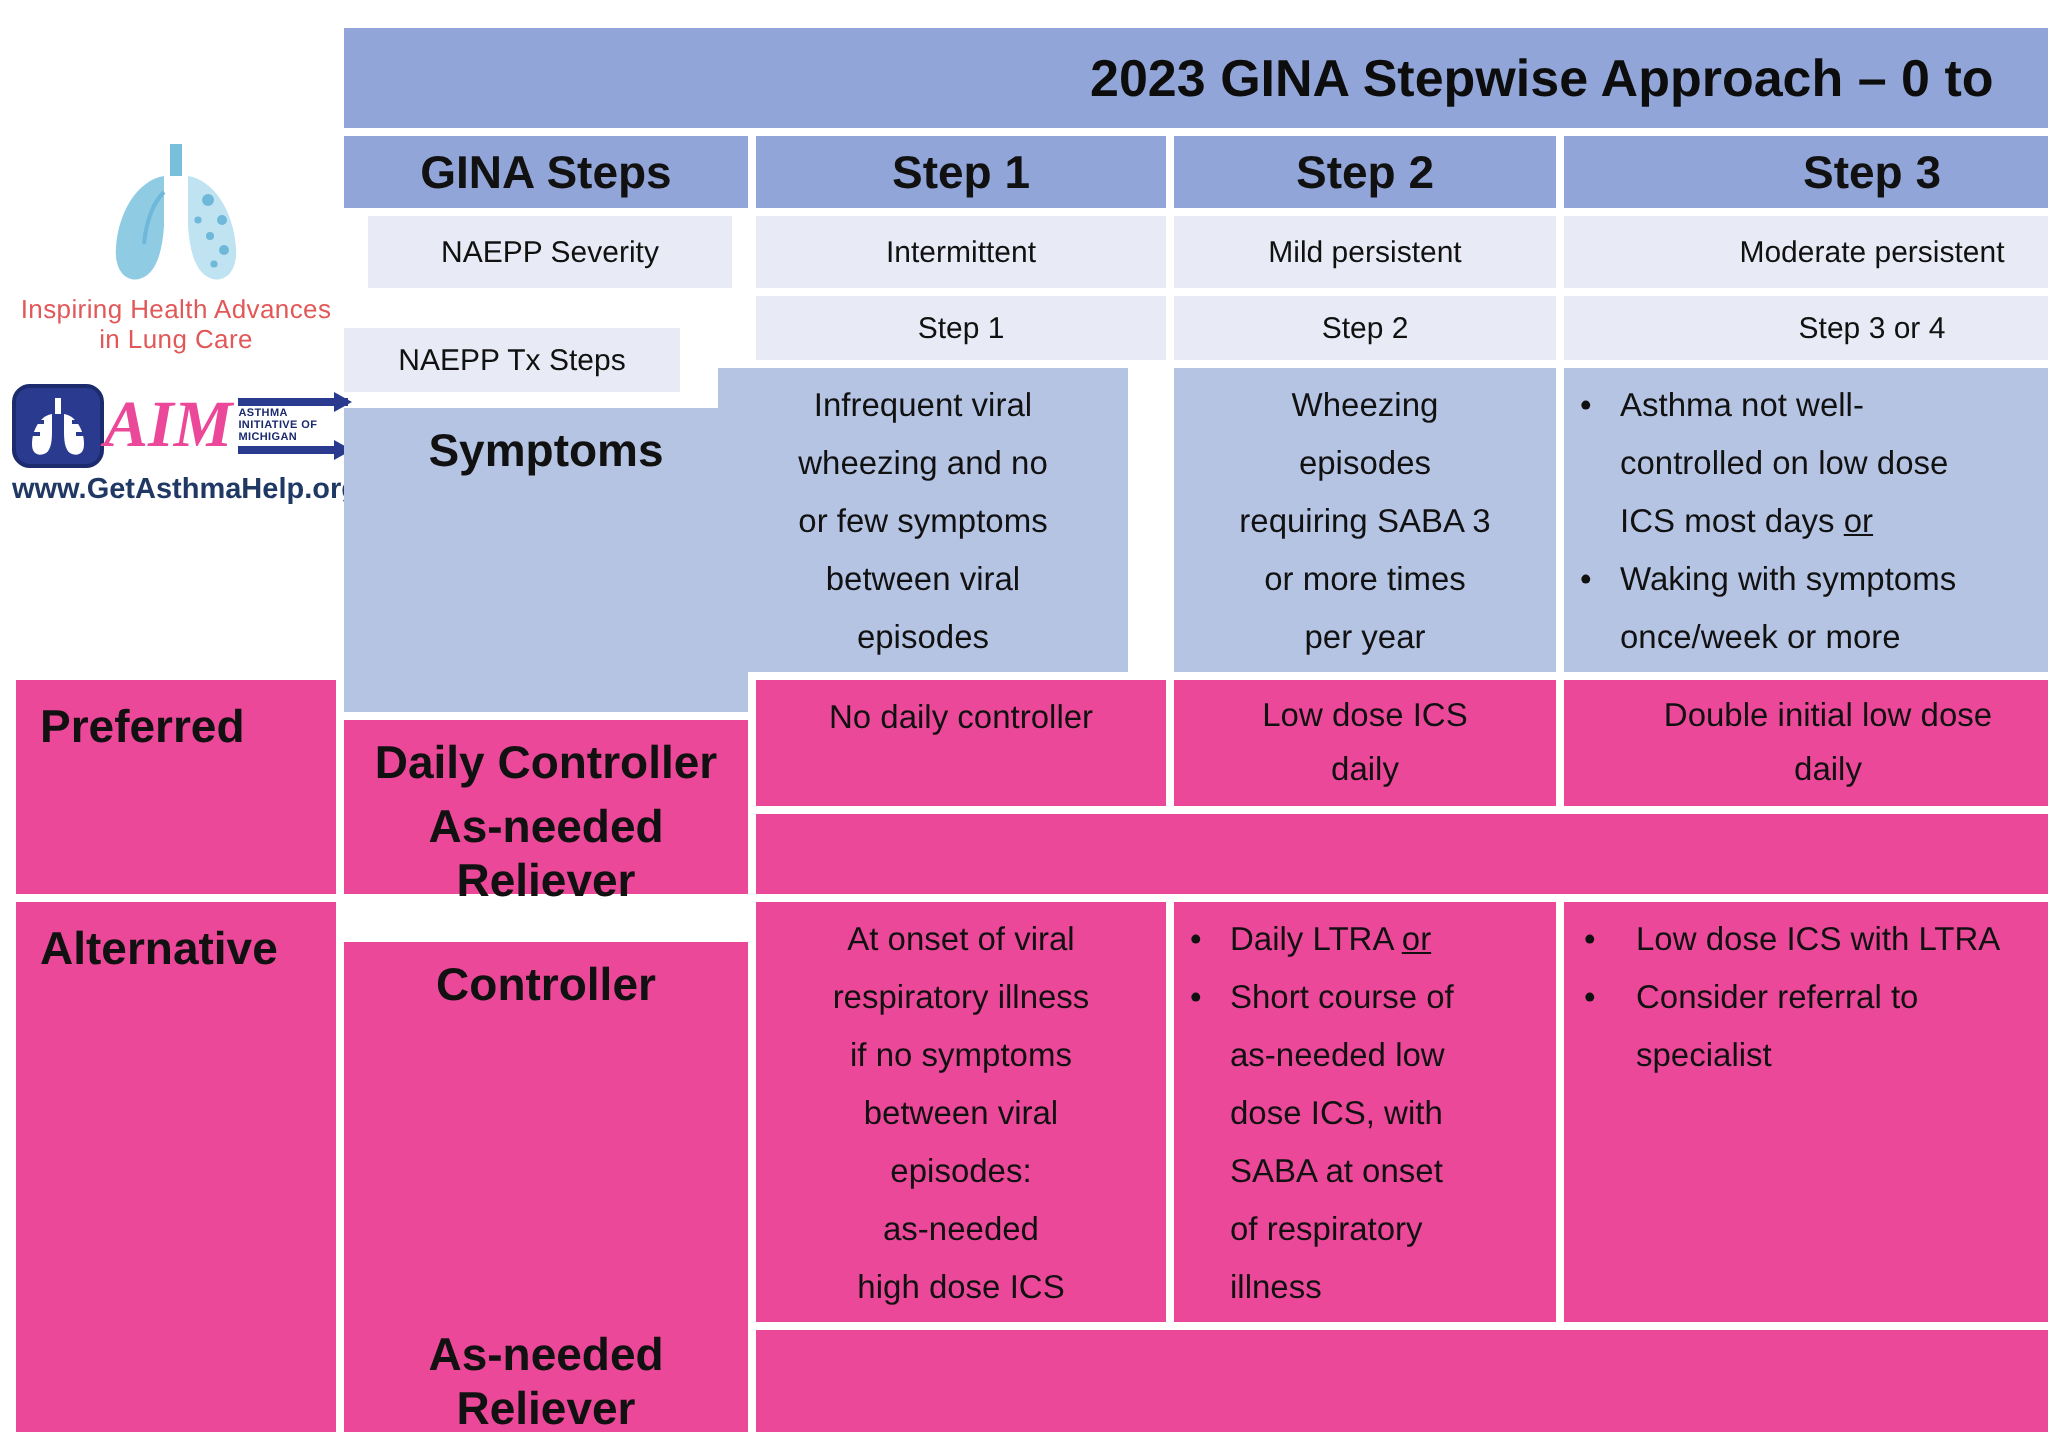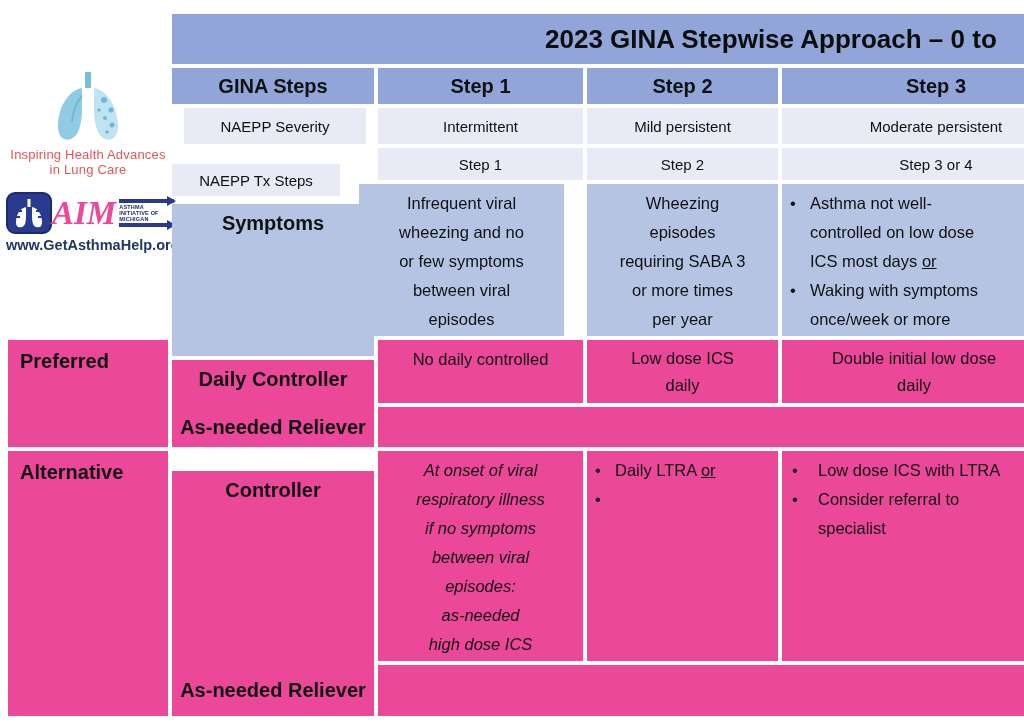--- a/index.html
+++ b/index.html
@@ -5,21 +5,21 @@
   html,body{margin:0;padding:0;}
   body{
     width:1024px;height:723px;overflow:hidden;background:#ffffff;
     font-family:"Liberation Sans", sans-serif;color:#111;position:relative;
   }
   .cell{position:absolute;box-sizing:border-box;display:flex;align-items:center;justify-content:center;text-align:center;}
   .blue{background:#91A5D8;}
   .midblue{background:#B6C4E4;}
   .lightrow{background:#E8EAF5;}
   .lav{background:#ec4899;}
-  .hdr{font-weight:bold;font-size:20px;}
+  .hdr{font-weight:bold;font-size:23px;}
   .small{font-size:15px;}
   .body-txt{font-size:16.5px;line-height:29px;}
   .ml{white-space:pre-line;}
   .top{align-items:flex-start;}
   .left{justify-content:flex-start;text-align:left;}
   .padt6{padding-top:5px;}
   .padt8{padding-top:8px;margin-top:20px;}
   .u{text-decoration:underline;}
   .bullets{display:flex;flex-direction:column;width:100%;}
   .bullet{display:flex;align-items:flex-start;}
@@ -126,51 +126,57 @@
       <span class="dot">•</span>
       <span class="bt">Waking with symptoms
 once/week or more</span>
     </div>
   </div>
 </div>
 
 <div class="cell lav hdr top left" style="left:8px;top:340px;width:160px;height:107px;padding:10px 0 0 12px;">Preferred</div>
 
 <div class="cell lav hdr top padt8" style="left:172px;top:340px;width:202px;height:63px;">Daily Controller</div>
-<div class="cell lav body-txt top padt6" style="left:378px;top:340px;width:205px;height:63px;">No daily controlled</div>
+<div class="cell lav body-txt top padt6" style="left:378px;top:340px;width:205px;height:63px;">No daily controller</div>
 <div class="cell lav body-txt ml top padt6" style="left:587px;top:340px;width:191px;height:63px;line-height:27px;">Low dose ICS
 daily</div>
 <div class="cell lav body-txt top padt6 left" style="left:782px;top:340px;width:308px;height:63px;line-height:27px;">
   <div class="inner-center" style="width:232px;margin-left:16px;">Double initial low dose
 daily</div>
 </div>
 
 <div class="cell lav hdr" style="left:172px;top:407px;width:202px;height:40px;">As-needed Reliever</div>
 <div class="cell lav" style="left:378px;top:407px;width:712px;height:40px;">
   
 </div>
 
 <div class="cell lav hdr top left" style="left:8px;top:451px;width:160px;height:265px;padding:10px 0 0 12px;">Alternative</div>
 
 <div class="cell lav hdr top padt8" style="left:172px;top:451px;width:202px;height:210px;">Controller</div>
-<div class="cell lav body-txt ml top padt6" style="left:378px;top:451px;width:205px;height:210px;font-style:italic;">At onset of viral
+<div class="cell lav body-txt ml top padt6" style="left:378px;top:451px;width:205px;height:210px;">At onset of viral
 respiratory illness
 if no symptoms
 between viral
 episodes:
 as-needed
 high dose ICS</div>
 <div class="cell lav body-txt top padt6 left" style="left:587px;top:451px;width:191px;height:210px;padding-left:8px;">
   <div class="bullets">
     <div class="bullet">
       <span class="dot">•</span>
       <span class="bt"><span>Daily LTRA </span><span class="u">or</span></span>
     </div>
     <div class="bullet">
       <span class="dot">•</span>
+      <span class="bt">Short course of
+as-needed low
+dose ICS, with
+SABA at onset
+of respiratory
+illness</span>
     </div>
   </div>
 </div>
 <div class="cell lav body-txt top padt6 left" style="left:782px;top:451px;width:308px;height:210px;padding-left:10px;">
   <div class="bullets">
     <div class="bullet">
       <span class="dot2">•</span>
       <span class="bt">Low dose ICS with LTRA</span>
     </div>
     <div class="bullet">

